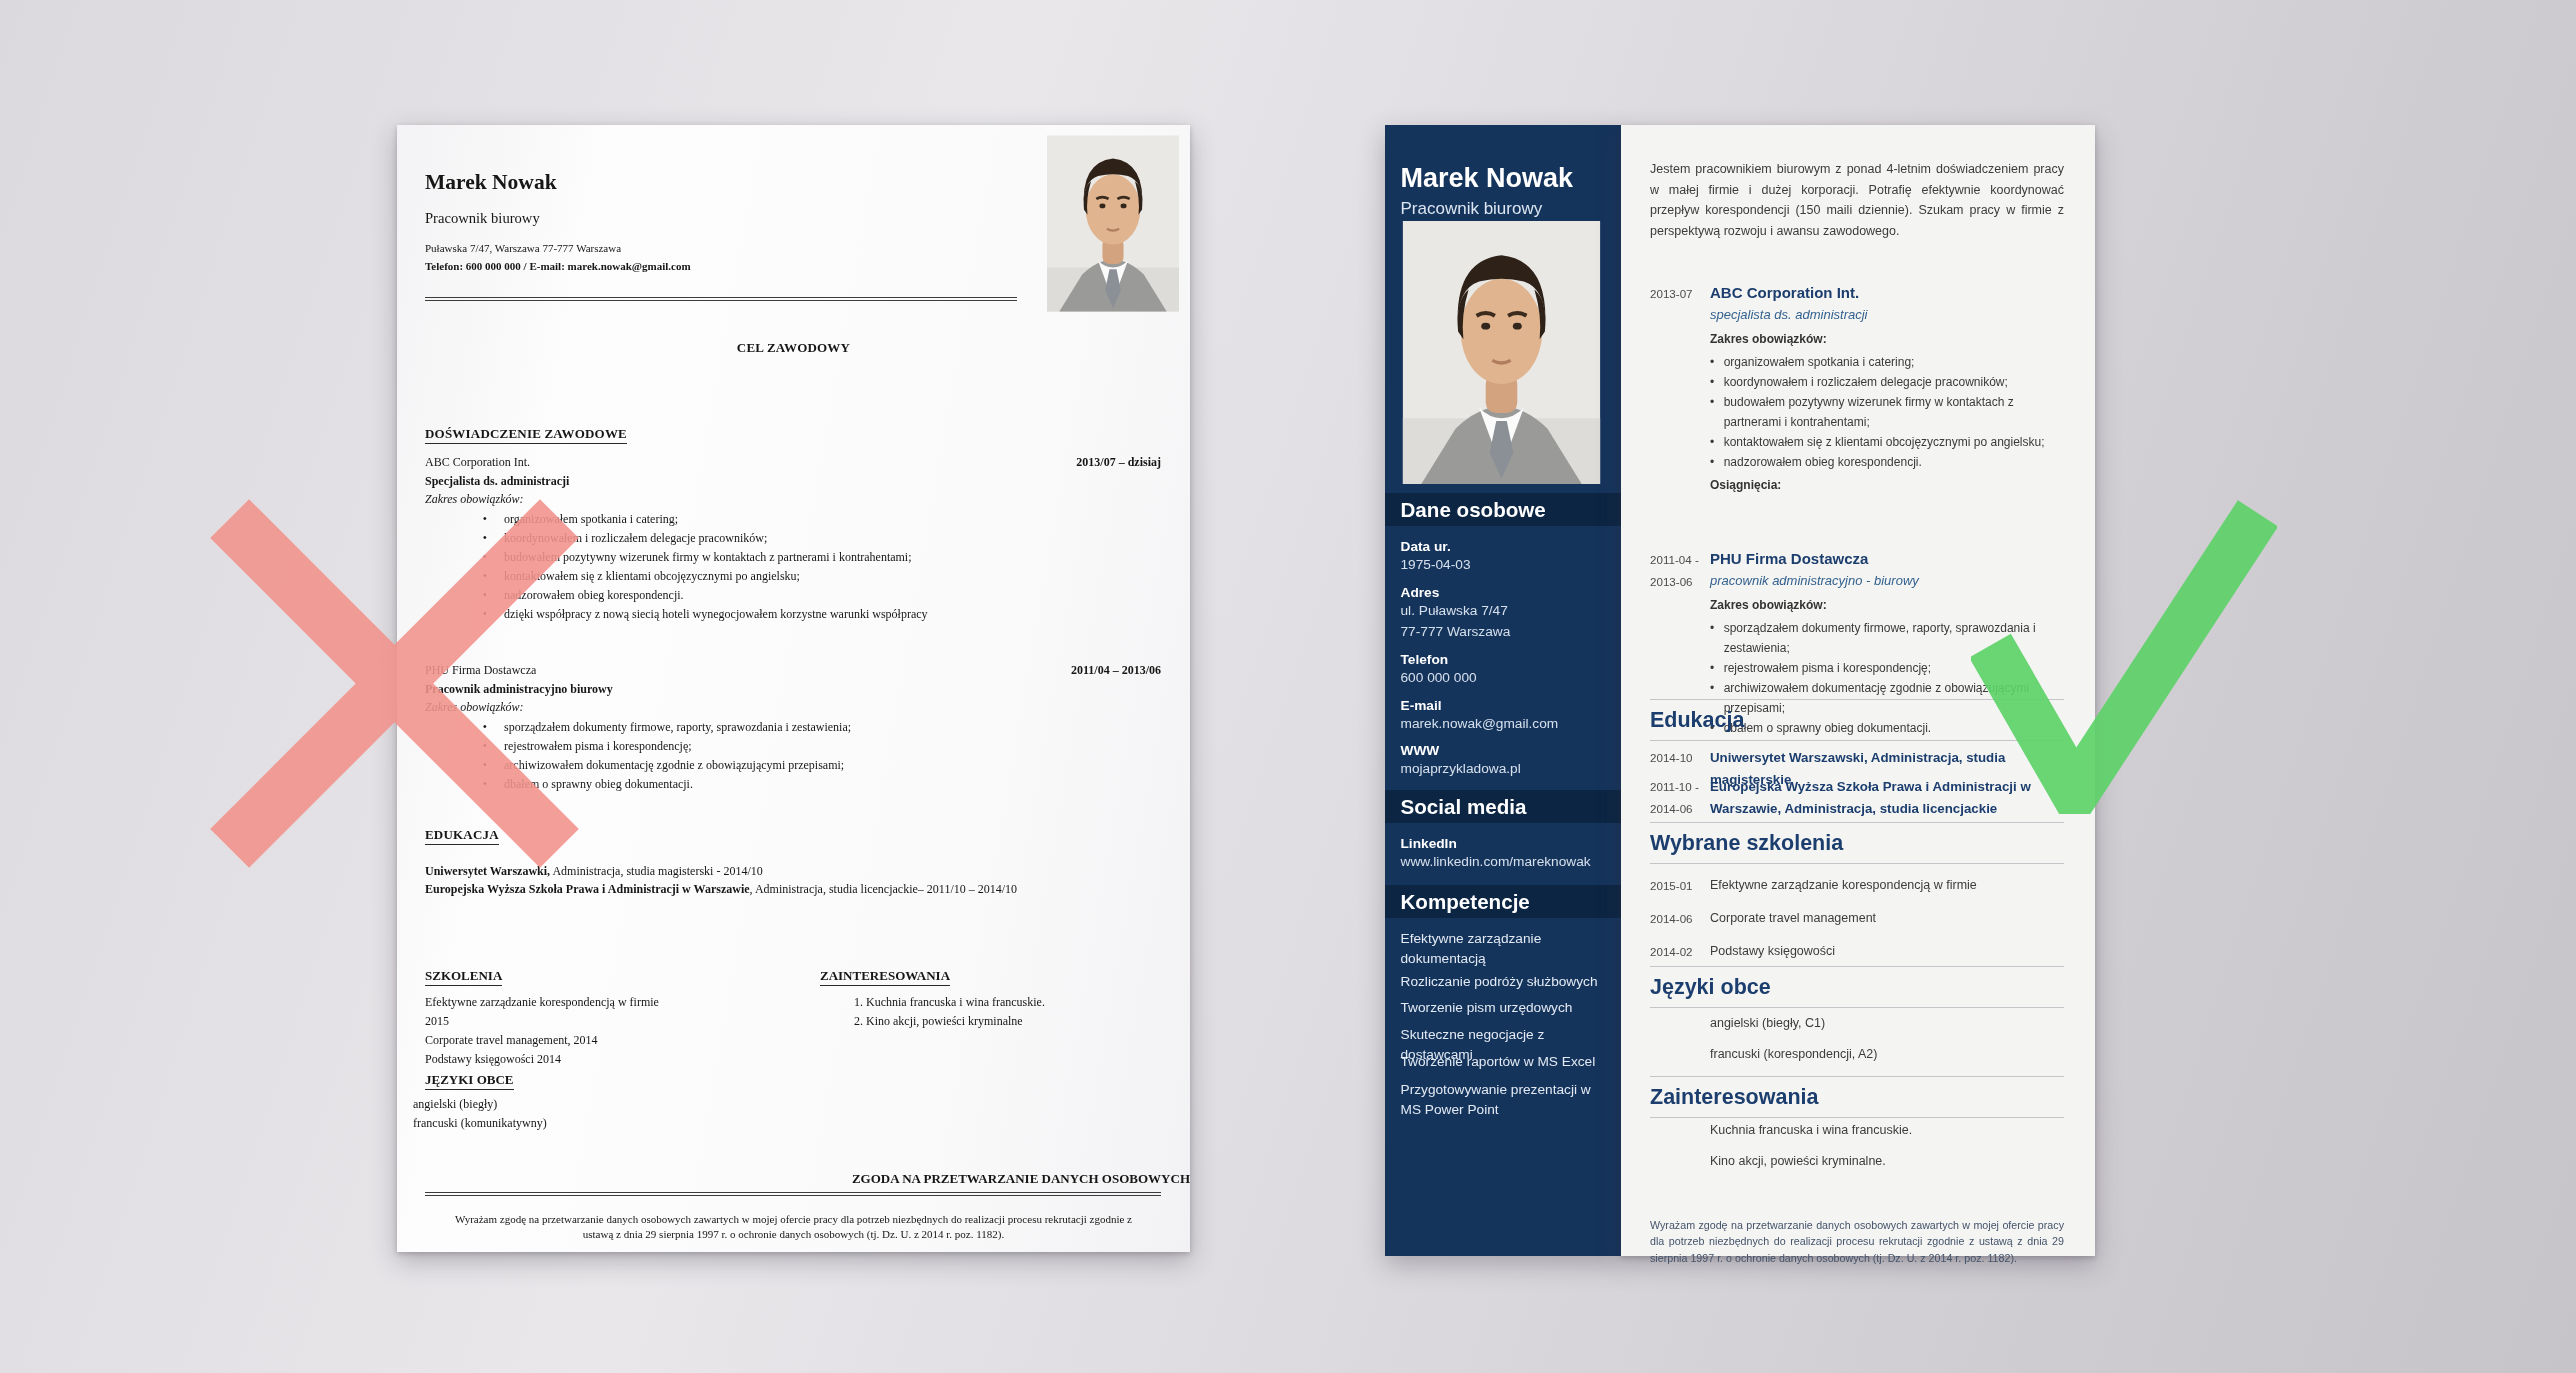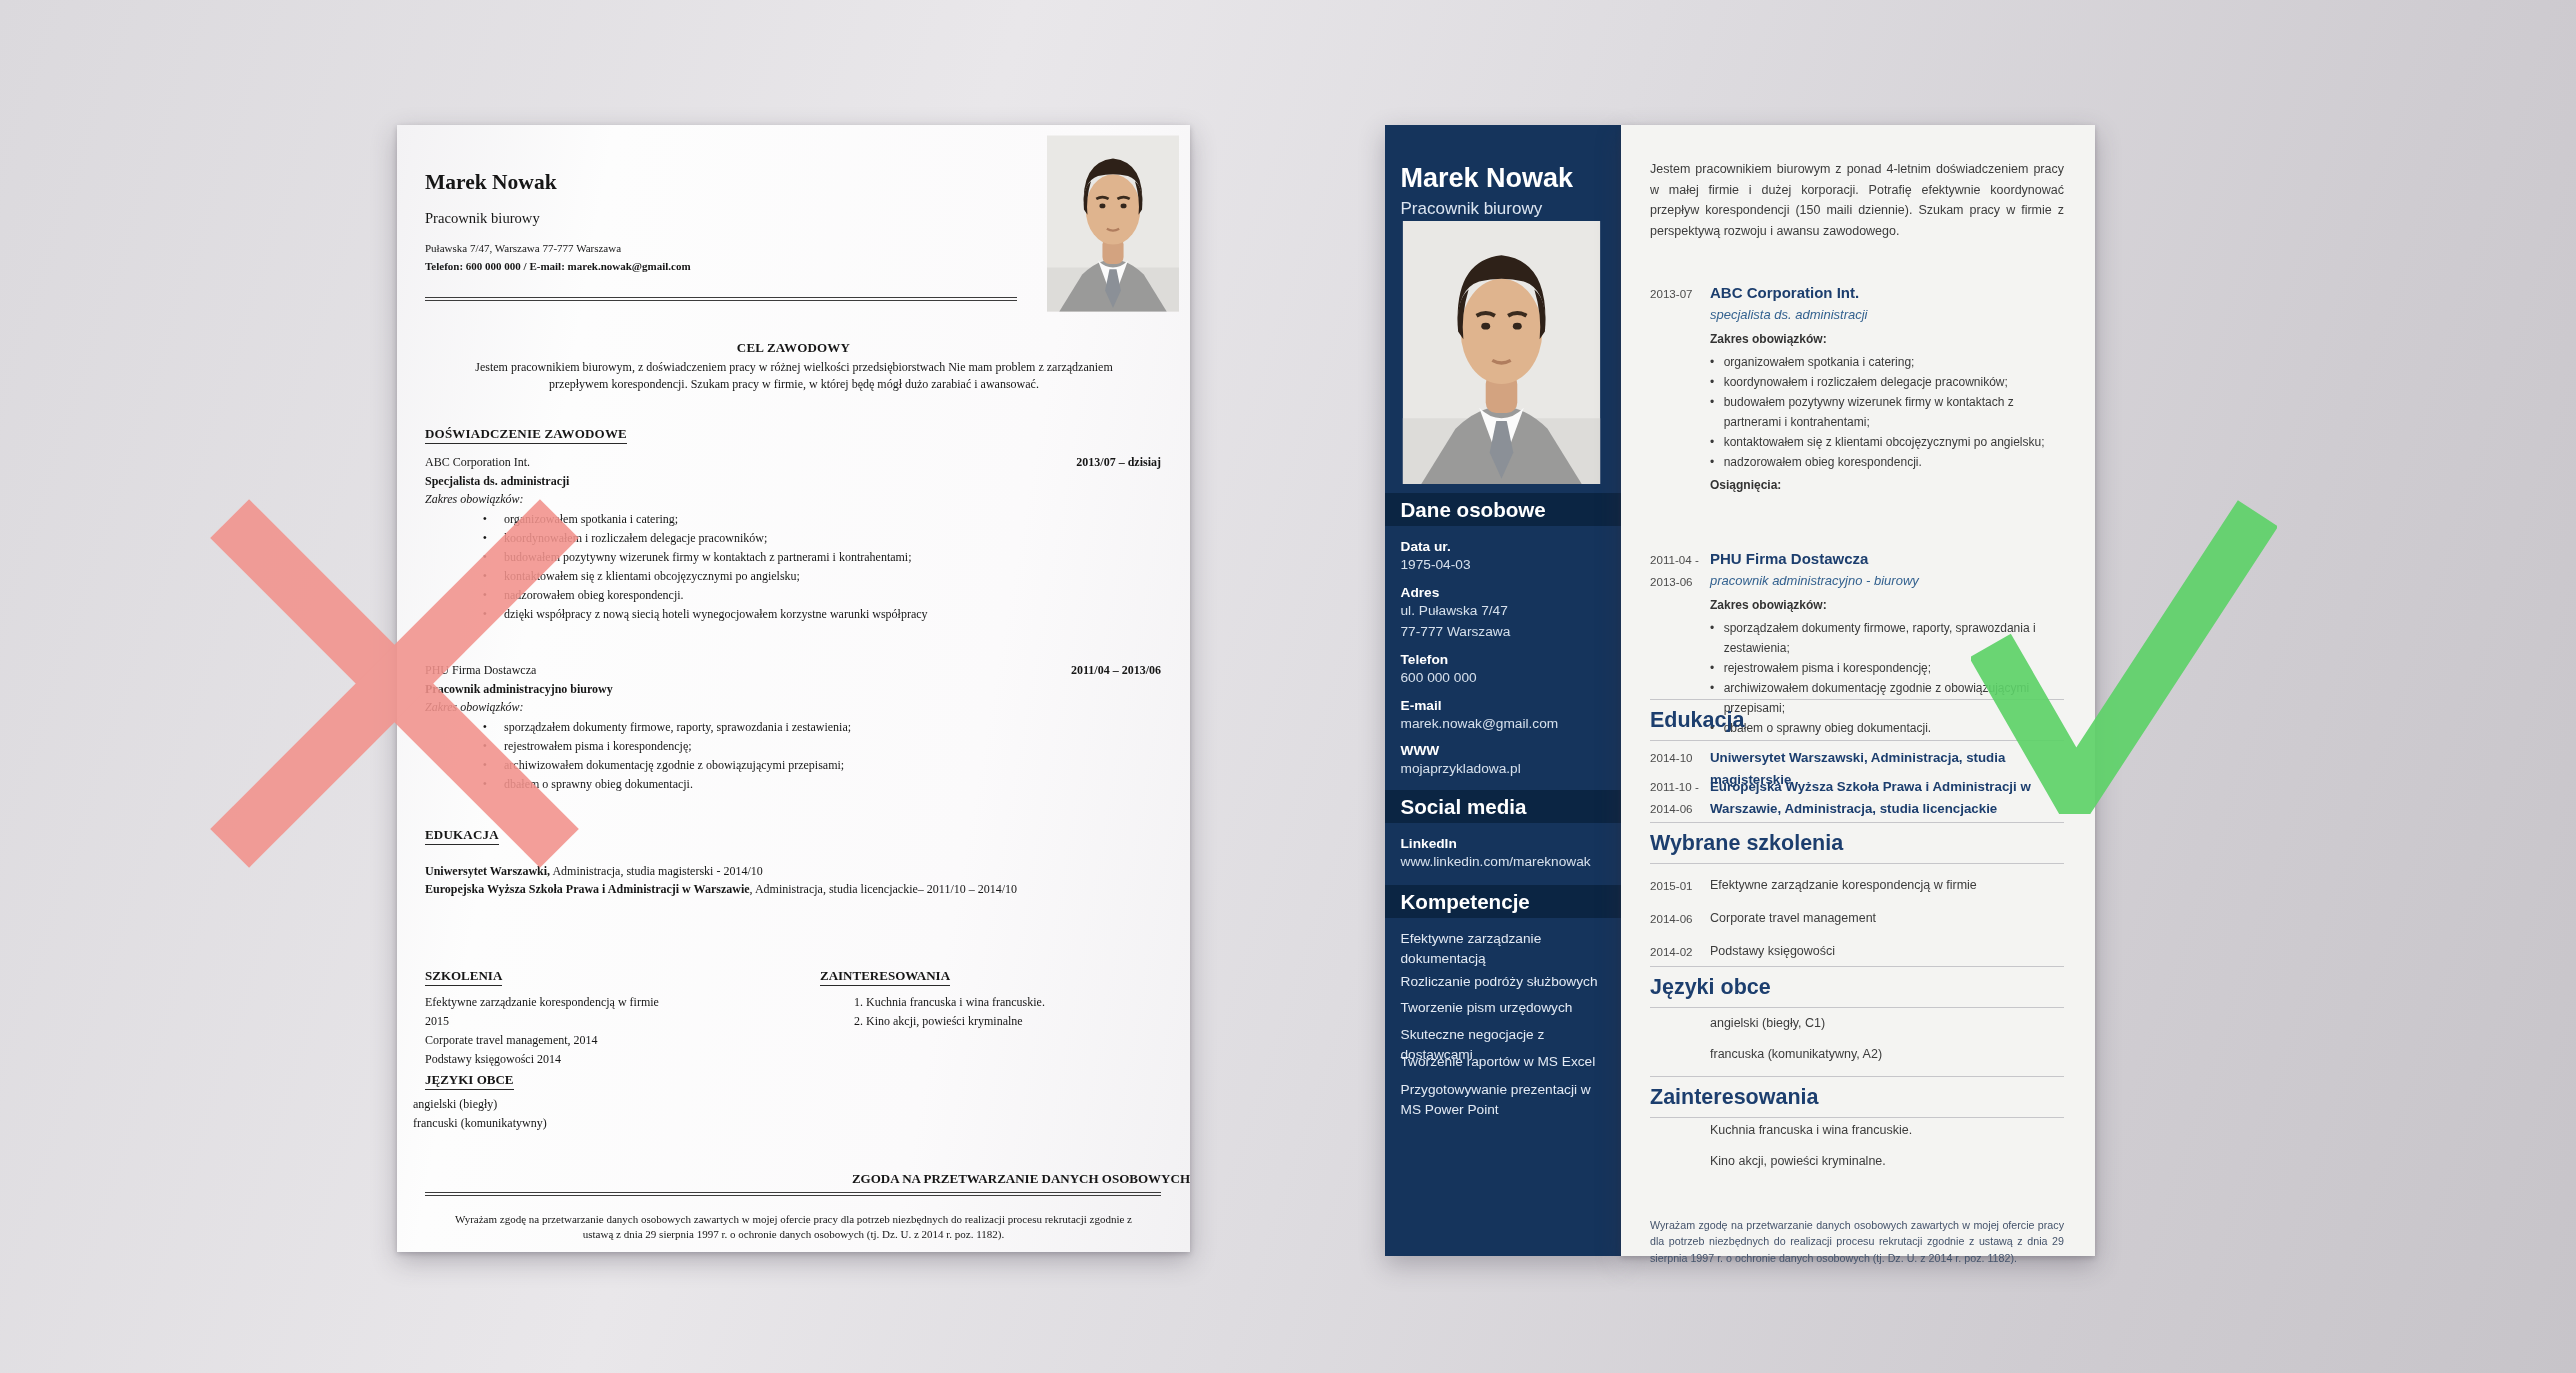--- a/index.html
+++ b/index.html
@@ -102,21 +102,20 @@
       <path d="M80,72 Q87,68 94,72" stroke="#3a2b1e" stroke-width="3" fill="none"></path>
       <ellipse cx="63" cy="80" rx="3.4" ry="2.6" fill="#33261c"></ellipse>
       <ellipse cx="87" cy="80" rx="3.4" ry="2.6" fill="#33261c"></ellipse>
       <path d="M68,106 Q75,110 82,106" stroke="#b07d5e" stroke-width="2.5" fill="none"></path>
     </svg>
   </div>
 
   <div class="abs dbl-rule l-rule-header"></div>
 
   <div class="abs l-obj-h l-sec-h">CEL ZAWODOWY</div>
-  <div class="abs l-obj-t">Jestem pracownikiem biurowym, z doświadczeniem pracy w różnej wielkości przedsiębiorstwach Nie mam problem z zarządzaniem przepływem korespondencji. Szukam pracy w firmie, w której będę mógł dużo zarabiać i awansować.</div>
 
   <div class="abs l-exp-h">
     <span class="l-sec-h l-underline">DOŚWIADCZENIE ZAWODOWE</span>
   </div>
 
   <div class="abs l-row" style="top:330px">
     <span>ABC Corporation Int.</span>
     <span class="l-dates">2013/07 – dzisiaj</span>
   </div>
   <div class="abs l-role" style="top:349px">Specjalista ds. administracji</div>
@@ -320,21 +319,21 @@
   </div>
   <div class="abs m-entry" style="top:816px">
     <div class="m-date">
         <span>2014-02</span>
       </div>
     <div class="m-body m-plain">Podstawy księgowości</div>
   </div>
 
   <div class="abs m-sec" style="top:841px">Języki obce</div>
   <div class="abs m-item" style="top:891px">angielski (biegły, C1)</div>
-  <div class="abs m-item" style="top:922px">francuska (komunikatywny, A2)</div>
+  <div class="abs m-item" style="top:922px">francuski (korespondencji, A2)</div>
 
   <div class="abs m-sec" style="top:951px">Zainteresowania</div>
   <div class="abs m-item" style="top:998px">Kuchnia francuska i wina francuskie.</div>
   <div class="abs m-item" style="top:1029px">Kino akcji, powieści kryminalne.</div>
 
   <div class="abs m-consent">Wyrażam zgodę na przetwarzanie danych osobowych zawartych w mojej ofercie pracy dla potrzeb niezbędnych do realizacji procesu rekrutacji zgodnie z ustawą z dnia 29 sierpnia 1997 r. o ochronie danych osobowych (tj. Dz. U. z 2014 r. poz. 1182).</div>
 </section>
 
 <svg class="mark" style="left:197px;top:486px" width="395" height="395" viewBox="0 0 460 460">
   <g opacity="0.88">

